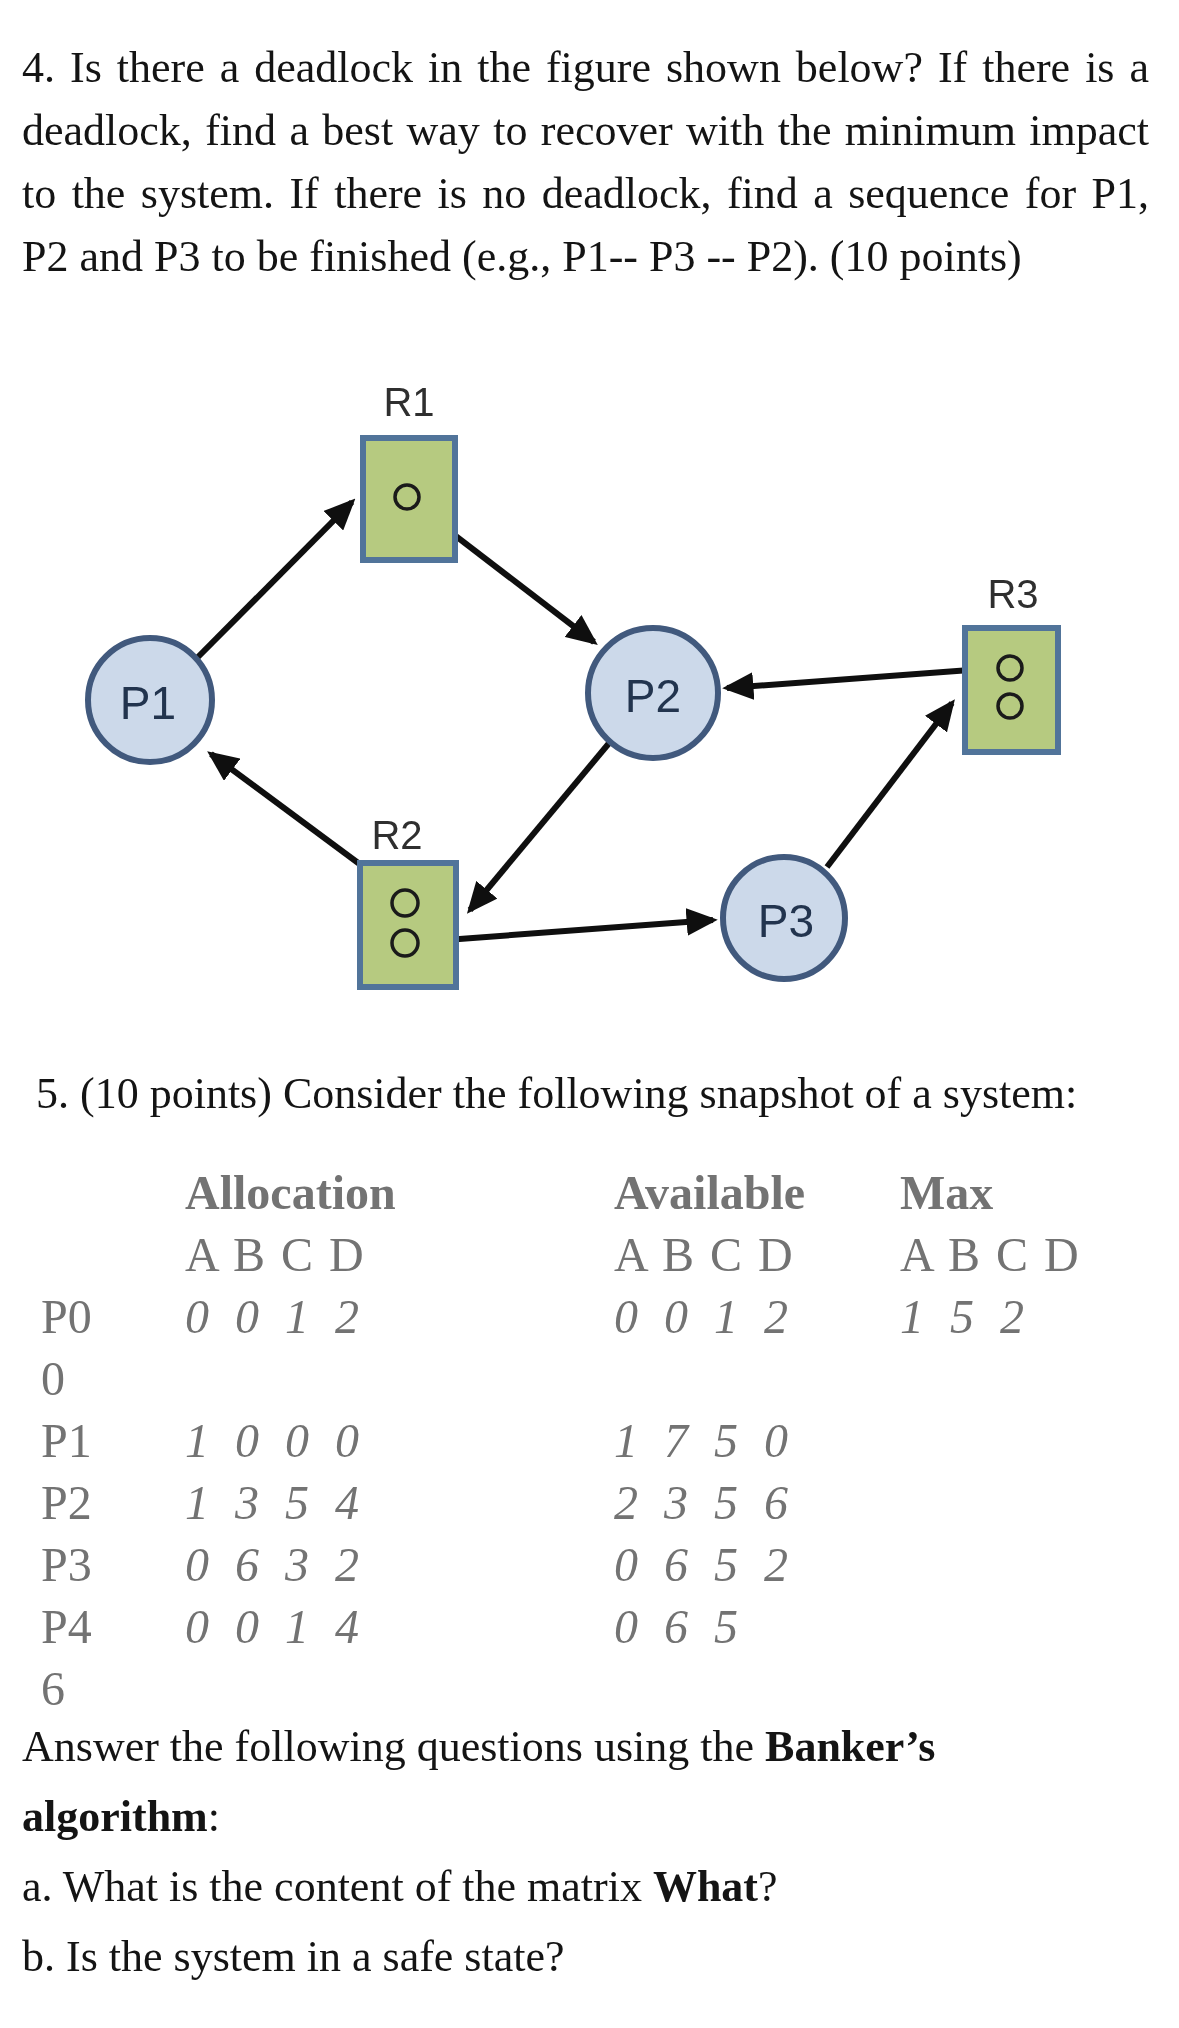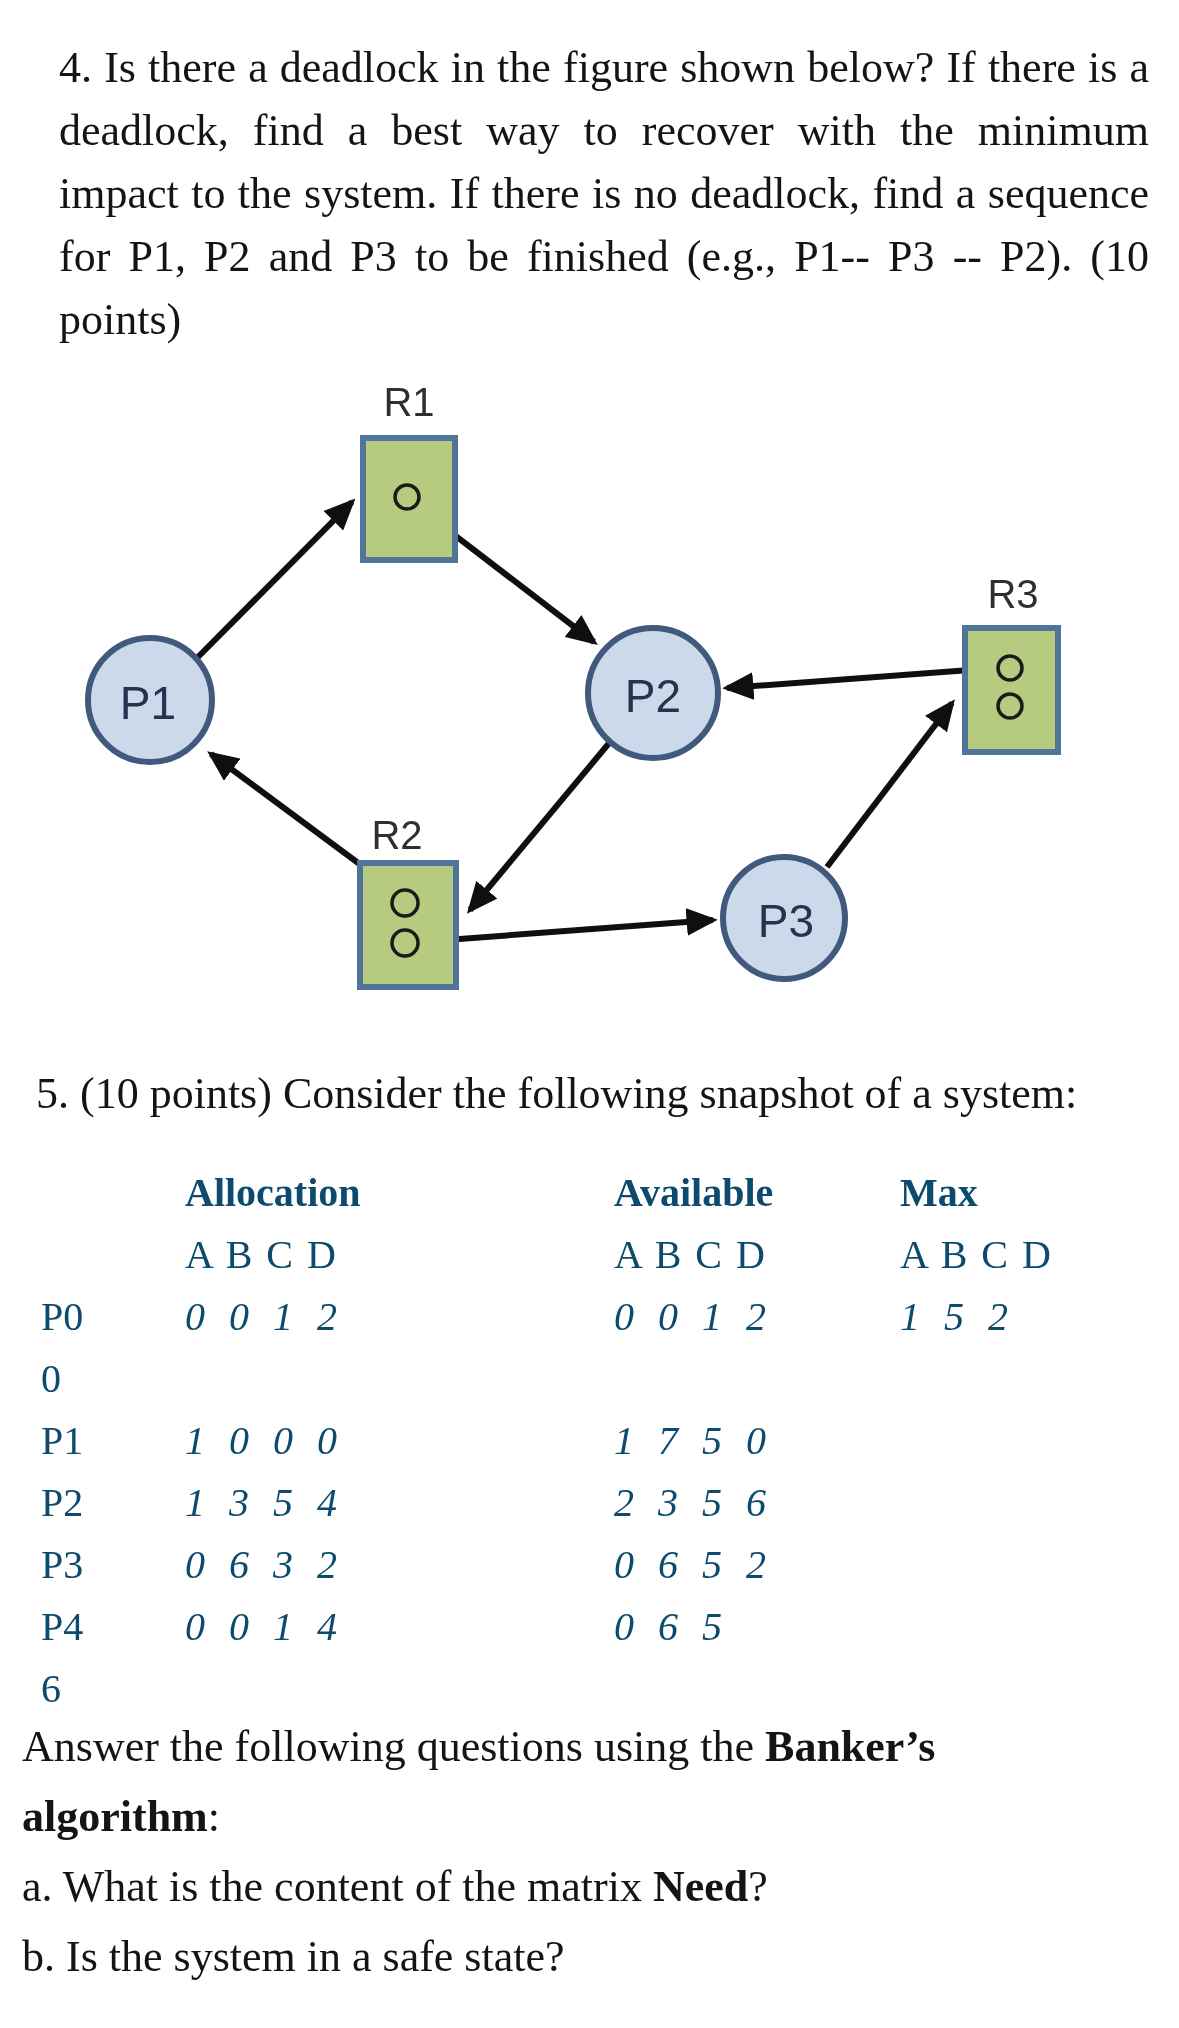--- a/index.html
+++ b/index.html
@@ -1,33 +1,33 @@
 <!DOCTYPE html>
 <html><head>
 <meta charset="utf-8">
 <style>
   html,body{margin:0;padding:0;background:#ffffff;}
   #page{position:relative;width:1179px;height:2028px;background:#ffffff;overflow:hidden;
         font-family:"Liberation Serif", serif;color:#111111;}
 
   
   .para{position:absolute;font-size:44px;line-height:63px;color:#141414;}
-  #q4{left:22px;right:30px;top:36px;text-align:justify;margin-left:37px;}
+  #q4{left:22px;right:30px;top:36px;text-align:justify;}
   #q5-title{left:36px;right:30px;top:1062px;}
   #answers{left:22px;right:60px;top:1712px;line-height:70px;}
   #answers p{margin:0;}
   .b{font-weight:bold;}
 
   
   #figure-svg{position:absolute;left:0;top:370px;width:1179px;height:640px;}
   .rlabel{font-family:"Liberation Sans", sans-serif;font-size:40px;fill:#2f2f2f;}
   .plabel{font-family:"Liberation Sans", sans-serif;font-size:46px;fill:#22344e;}
 
   
-  #table{position:absolute;left:22px;top:1162px;font-size:40px;color:#0c4a6e;}
+  #table{position:absolute;left:22px;top:1162px;font-size:48px;color:#737373;}
   .trow{display:grid;grid-template-columns:144px 429px 286px 1fr;padding-left:19px;height:62px;line-height:62px;}
   .abcd{word-spacing:4px;}
   .nums{word-spacing:14px;font-style:italic;}
 </style>
 </head>
 <body>
 
 <div id="page">
 
   <div id="q4" class="para">4. Is there a deadlock in the figure shown below? If there is a deadlock, find a best way to recover with the minimum impact to the system. If there is no deadlock, find a sequence for P1, P2 and P3 to be finished (e.g., P1-- P3 -- P2). (10 points)</div>
@@ -140,17 +140,17 @@
     <div class="trow">
       <span>6</span>
       <span class="nums"></span>
       <span class="nums"></span>
       <span class="nums"></span>
     </div>
   </div>
 
   <div id="answers" class="para">
     <p><span>Answer the following questions using the </span><span class="b">Banker’s algorithm</span><span>:</span></p>
-    <p><span>a. What is the content of the matrix </span><span class="b">Need</span><span>?</span></p>
+    <p><span>a. What is the content of the matrix </span><span class="b">What</span><span>?</span></p>
     <p>b. Is the system in a safe state?</p>
   </div>
 
 </div>
 
 </body></html>

